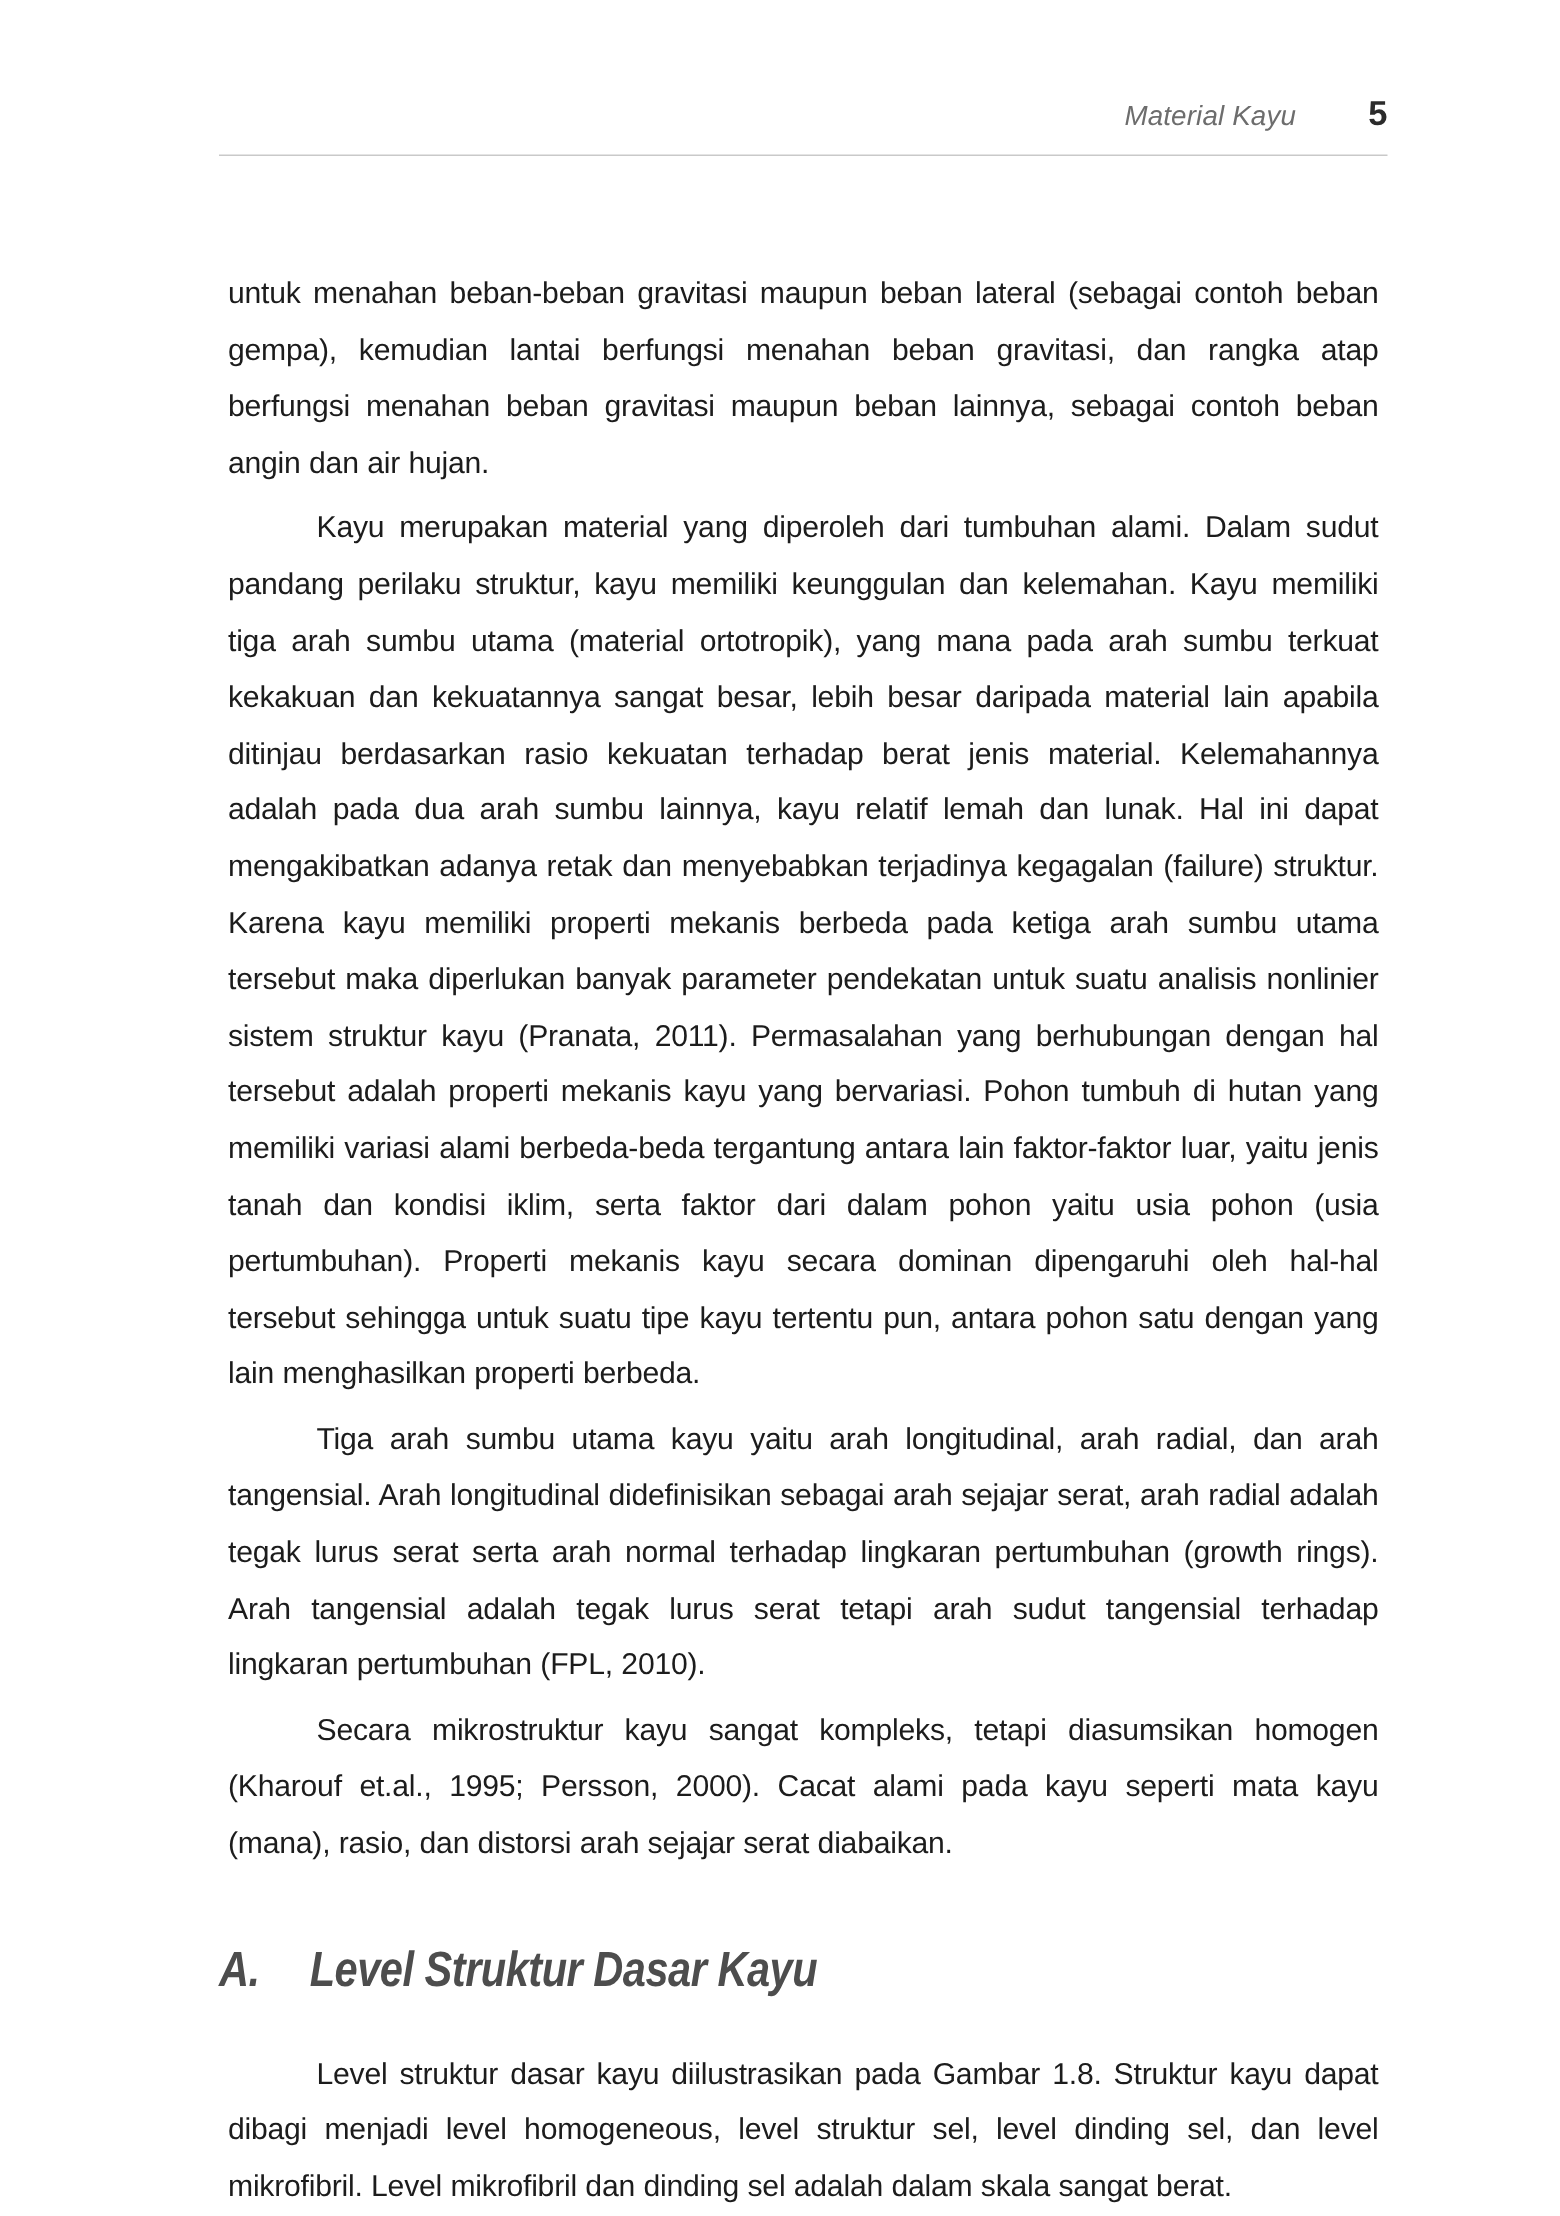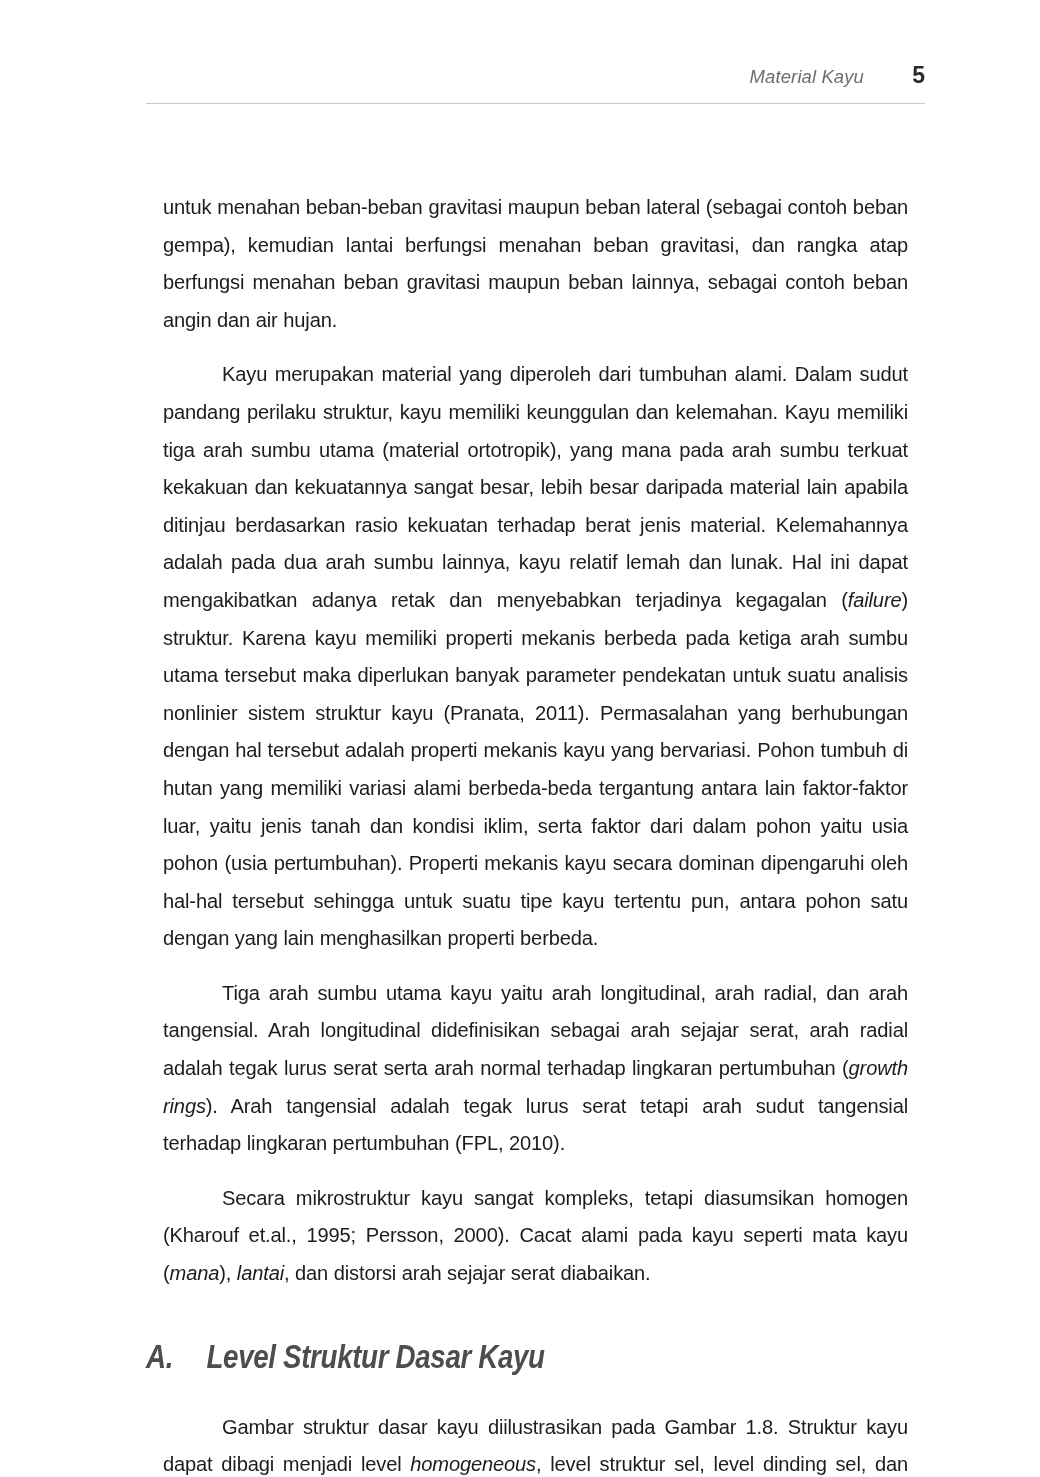--- a/index.html
+++ b/index.html
@@ -58,36 +58,36 @@
   }
 
   
   .content {
     position: absolute;
     left: 146px;
     top: 172px;
     width: 779px;
   }
   p.para {
-    margin: 17px;
+    margin: 6px;
     font-family: "Liberation Sans", sans-serif;
     font-size: 20.1px;
     line-height: 37.6px;
     color: #1c1c1c;
     text-align: justify;
     text-justify: inter-word;
     letter-spacing: -0.15px;
     word-spacing: 0.2px;
     -webkit-hyphens: none;
     hyphens: none;
   }
   p.para.indent {
     text-indent: 59px;
   }
-  .it { font-style: italic; }
+  .it { }
   .bd { font-weight: normal; }
 
   
   .section-heading {
     margin: 0;
     padding: 0;
     display: flex;
     align-items: baseline;
     font-family: "Liberation Sans", sans-serif;
     font-weight: bold;
@@ -121,25 +121,25 @@
   <div class="header-rule"></div>
 
   <div class="content">
 
     <p class="para"><span>untuk menahan beban-beban gravitasi maupun beban lateral (sebagai contoh beban gempa), kemudian lantai berfungsi menahan beban gravitasi, dan rangka atap berfungsi menahan beban gravitasi maupun beban lainnya, sebagai contoh beban angin dan air hujan.</span></p>
 
     <p class="para indent"><span>Kayu merupakan material yang diperoleh dari tumbuhan alami. Dalam sudut pandang perilaku struktur, kayu memiliki keunggulan dan kelemahan. Kayu memiliki tiga arah sumbu utama (material ortotropik), yang mana pada arah sumbu terkuat kekakuan dan kekuatannya sangat besar, lebih besar daripada material lain apabila ditinjau berdasarkan rasio kekuatan terhadap berat jenis material. Kelemahannya adalah pada dua arah sumbu lainnya, kayu relatif lemah dan lunak. Hal ini dapat mengakibatkan adanya retak dan menyebabkan terjadinya kegagalan (</span><span class="it">failure</span><span>) struktur. Karena kayu memiliki properti mekanis berbeda pada ketiga arah sumbu utama tersebut maka diperlukan banyak parameter pendekatan untuk suatu analisis nonlinier sistem struktur kayu (Pranata, 2011). Permasalahan yang berhubungan dengan hal tersebut adalah properti mekanis kayu yang bervariasi. Pohon tumbuh di hutan yang memiliki variasi alami berbeda-beda tergantung antara lain faktor-faktor luar, yaitu jenis tanah dan kondisi iklim, serta faktor dari dalam pohon yaitu usia pohon (usia pertumbuhan). Properti mekanis kayu secara dominan dipengaruhi oleh hal-hal tersebut sehingga untuk suatu tipe kayu tertentu pun, antara pohon satu dengan yang lain menghasilkan properti berbeda.</span></p>
 
     <p class="para indent"><span>Tiga arah sumbu utama kayu yaitu arah longitudinal, arah radial, dan arah tangensial. Arah longitudinal didefinisikan sebagai arah sejajar serat, arah radial adalah tegak lurus serat serta arah normal terhadap lingkaran pertumbuhan (</span><span class="it">growth rings</span><span>). Arah tangensial adalah tegak lurus serat tetapi arah sudut tangensial terhadap lingkaran pertumbuhan (FPL, 2010).</span></p>
 
-    <p class="para indent"><span>Secara mikrostruktur kayu sangat kompleks, tetapi diasumsikan homogen (Kharouf et.al., 1995; Persson, 2000). Cacat alami pada kayu seperti mata kayu (</span><span class="it">mana</span><span>), </span><span class="it">lantai</span><span>, dan distorsi arah sejajar serat diabaikan.</span></p>
+    <p class="para indent"><span>Secara mikrostruktur kayu sangat kompleks, tetapi diasumsikan homogen (Kharouf et.al., 1995; Persson, 2000). Cacat alami pada kayu seperti mata kayu (</span><span class="it">mana</span><span>), </span><span class="it">rasio</span><span>, dan distorsi arah sejajar serat diabaikan.</span></p>
 
     <div class="heading-block">
       <h2 class="section-heading">
           <span class="section-letter">A.</span>
           <span>Level Struktur Dasar Kayu</span>
         </h2>
     </div>
 
-    <p class="para indent"><span>Gambar struktur dasar kayu diilustrasikan pada </span><span class="bd">Gambar 1.8</span><span>. Struktur kayu dapat dibagi menjadi level </span><span class="it">homogeneous</span><span>, level struktur sel, level dinding sel, dan level mikrofibril. Level mikrofibril dan dinding sel adalah dalam skala sangat berat.</span></p>
+    <p class="para indent"><span>Level struktur dasar kayu diilustrasikan pada </span><span class="bd">Gambar 1.8</span><span>. Struktur kayu dapat dibagi menjadi level </span><span class="it">homogeneous</span><span>, level struktur sel, level dinding sel, dan level mikrofibril. Level mikrofibril dan dinding sel adalah dalam skala sangat berat.</span></p>
 
   </div>
 </div>
 
 </body></html>

